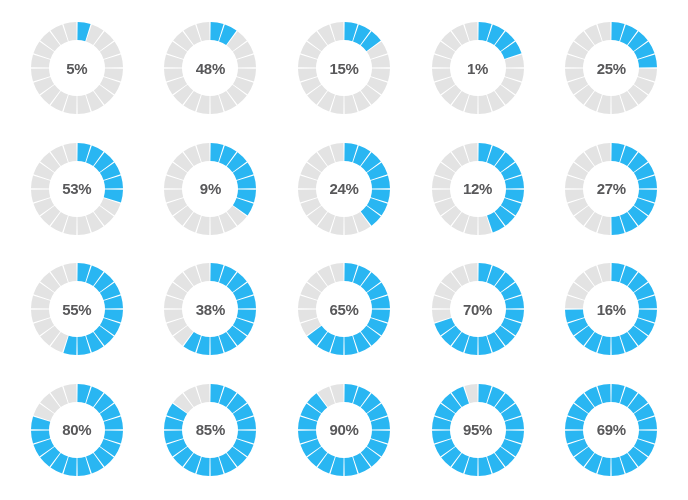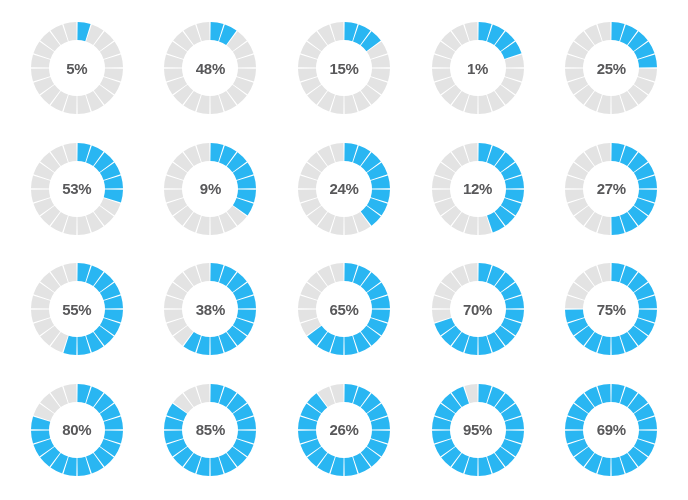--- a/index.html
+++ b/index.html
@@ -454,21 +454,21 @@
           <path d="M31.176 89.546 A46 46 0 0 1 19.484 83.589 L29.860 68.880 A28 28 0 0 0 36.977 72.506 Z" fill="#29b6f2"></path>
           <path d="M18.445 82.834 A46 46 0 0 1 9.166 73.555 L23.580 62.773 A28 28 0 0 0 29.227 68.420 Z" fill="#29b6f2"></path>
           <path d="M8.411 72.516 A46 46 0 0 1 2.454 60.824 L19.494 55.023 A28 28 0 0 0 23.120 62.140 Z" fill="#29b6f2"></path>
           <path d="M2.057 59.603 A46 46 0 0 1 0.004 46.642 L18.003 46.391 A28 28 0 0 0 19.252 54.280 Z" fill="#29b6f2"></path>
           <path d="M0.004 45.358 A46 46 0 0 1 2.057 32.397 L19.252 37.720 A28 28 0 0 0 18.003 45.609 Z" fill="#e3e3e3"></path>
           <path d="M2.454 31.176 A46 46 0 0 1 8.411 19.484 L23.120 29.860 A28 28 0 0 0 19.494 36.977 Z" fill="#e3e3e3"></path>
           <path d="M9.166 18.445 A46 46 0 0 1 18.445 9.166 L29.227 23.580 A28 28 0 0 0 23.580 29.227 Z" fill="#e3e3e3"></path>
           <path d="M19.484 8.411 A46 46 0 0 1 31.176 2.454 L36.977 19.494 A28 28 0 0 0 29.860 23.120 Z" fill="#e3e3e3"></path>
           <path d="M32.397 2.057 A46 46 0 0 1 45.358 0.004 L45.609 18.003 A28 28 0 0 0 37.720 19.252 Z" fill="#e3e3e3"></path>
         </svg>
-        <div class="gauge-label">75%</div>
+        <div class="gauge-label">16%</div>
       </div>
     </div>
     <div class="gauge-cell">
       <div class="gauge">
         <svg viewBox="0 0 92 92">
           <path d="M46.642 0.004 A46 46 0 0 1 59.603 2.057 L54.280 19.252 A28 28 0 0 0 46.391 18.003 Z" fill="#29b6f2"></path>
           <path d="M60.824 2.454 A46 46 0 0 1 72.516 8.411 L62.140 23.120 A28 28 0 0 0 55.023 19.494 Z" fill="#29b6f2"></path>
           <path d="M73.555 9.166 A46 46 0 0 1 82.834 18.445 L68.420 29.227 A28 28 0 0 0 62.773 23.580 Z" fill="#29b6f2"></path>
           <path d="M83.589 19.484 A46 46 0 0 1 89.546 31.176 L72.506 36.977 A28 28 0 0 0 68.880 29.860 Z" fill="#29b6f2"></path>
           <path d="M89.943 32.397 A46 46 0 0 1 91.996 45.358 L73.997 45.609 A28 28 0 0 0 72.748 37.720 Z" fill="#29b6f2"></path>
@@ -535,21 +535,21 @@
           <path d="M31.176 89.546 A46 46 0 0 1 19.484 83.589 L29.860 68.880 A28 28 0 0 0 36.977 72.506 Z" fill="#29b6f2"></path>
           <path d="M18.445 82.834 A46 46 0 0 1 9.166 73.555 L23.580 62.773 A28 28 0 0 0 29.227 68.420 Z" fill="#29b6f2"></path>
           <path d="M8.411 72.516 A46 46 0 0 1 2.454 60.824 L19.494 55.023 A28 28 0 0 0 23.120 62.140 Z" fill="#29b6f2"></path>
           <path d="M2.057 59.603 A46 46 0 0 1 0.004 46.642 L18.003 46.391 A28 28 0 0 0 19.252 54.280 Z" fill="#29b6f2"></path>
           <path d="M0.004 45.358 A46 46 0 0 1 2.057 32.397 L19.252 37.720 A28 28 0 0 0 18.003 45.609 Z" fill="#29b6f2"></path>
           <path d="M2.454 31.176 A46 46 0 0 1 8.411 19.484 L23.120 29.860 A28 28 0 0 0 19.494 36.977 Z" fill="#29b6f2"></path>
           <path d="M9.166 18.445 A46 46 0 0 1 18.445 9.166 L29.227 23.580 A28 28 0 0 0 23.580 29.227 Z" fill="#29b6f2"></path>
           <path d="M19.484 8.411 A46 46 0 0 1 31.176 2.454 L36.977 19.494 A28 28 0 0 0 29.860 23.120 Z" fill="#e3e3e3"></path>
           <path d="M32.397 2.057 A46 46 0 0 1 45.358 0.004 L45.609 18.003 A28 28 0 0 0 37.720 19.252 Z" fill="#e3e3e3"></path>
         </svg>
-        <div class="gauge-label">26%</div>
+        <div class="gauge-label">90%</div>
       </div>
     </div>
     <div class="gauge-cell">
       <div class="gauge">
         <svg viewBox="0 0 92 92">
           <path d="M46.642 0.004 A46 46 0 0 1 59.603 2.057 L54.280 19.252 A28 28 0 0 0 46.391 18.003 Z" fill="#29b6f2"></path>
           <path d="M60.824 2.454 A46 46 0 0 1 72.516 8.411 L62.140 23.120 A28 28 0 0 0 55.023 19.494 Z" fill="#29b6f2"></path>
           <path d="M73.555 9.166 A46 46 0 0 1 82.834 18.445 L68.420 29.227 A28 28 0 0 0 62.773 23.580 Z" fill="#29b6f2"></path>
           <path d="M83.589 19.484 A46 46 0 0 1 89.546 31.176 L72.506 36.977 A28 28 0 0 0 68.880 29.860 Z" fill="#29b6f2"></path>
           <path d="M89.943 32.397 A46 46 0 0 1 91.996 45.358 L73.997 45.609 A28 28 0 0 0 72.748 37.720 Z" fill="#29b6f2"></path>

